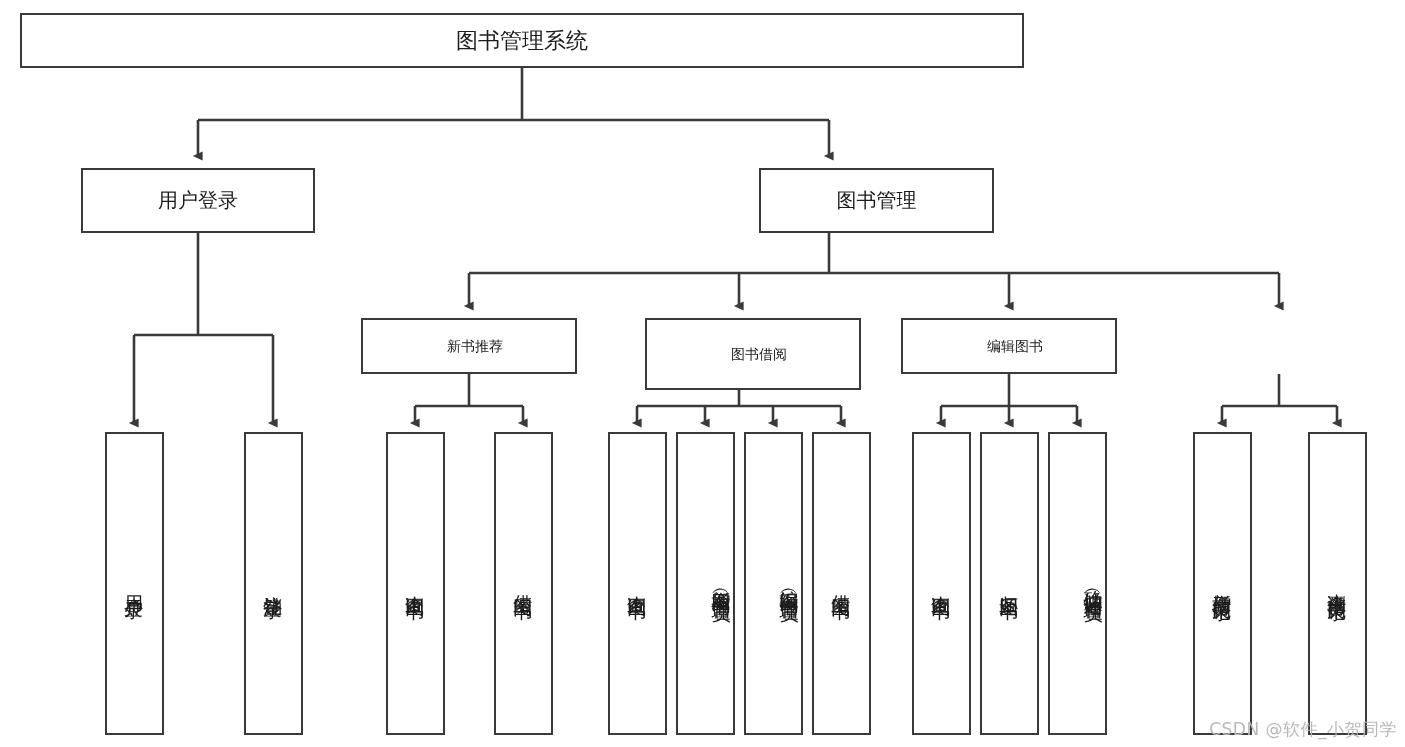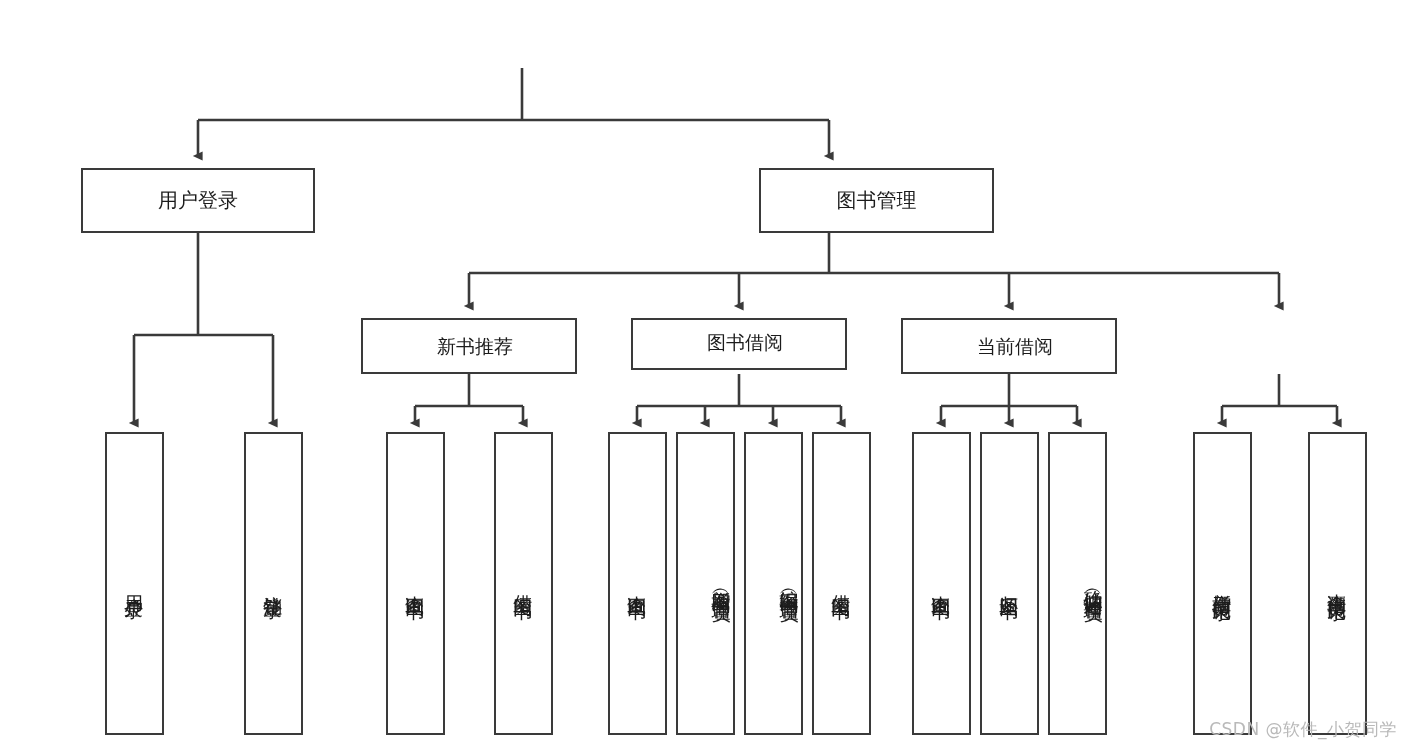--- a/index.html
+++ b/index.html
@@ -34,21 +34,21 @@
     padding-bottom:6px;
     align-items:flex-start;
     justify-content:center;
     letter-spacing:2px;
   }
   .node.v.mid{
     align-items:center;
   }
   #n-root{font-size:22px;}
   .lvl2{font-size:20px;}
-  .lvl3{font-size:19px;padding-left:12px;}
+  .lvl3{font-size:14px;padding-left:12px;}
   .leaf{font-size:19px;}
   #watermark{
     position:absolute;
     right:8px;
     bottom:6px;
     font-size:17px;
     color:#b9b9b9;
     letter-spacing:0.5px;
     white-space:nowrap;
   }
@@ -101,27 +101,28 @@
       <path d="M1009,406 L1009,423" marker-end="url(#arrow)"></path>
       <path d="M1077,406 L1077,423" marker-end="url(#arrow)"></path>
 
       <path d="M1279,374 L1279,406"></path>
       <path d="M1222,406 L1337,406"></path>
       <path d="M1222,406 L1222,423" marker-end="url(#arrow)"></path>
       <path d="M1337,406 L1337,423" marker-end="url(#arrow)"></path>
     </g>
   </svg>
 
+  <div class="node h" id="n-root" style="left:20px;top:13px;width:1004px;height:55px;">图书管理系统</div>
 
   <div class="node h lvl2" style="left:81px;top:168px;width:234px;height:65px;">用户登录</div>
   <div class="node h lvl2" style="left:711px;top:168px;width:235px;height:65px;margin-left:48px;">图书管理</div>
 
   <div class="node h lvl3" style="left:361px;top:318px;width:216px;height:56px;">新书推荐</div>
-  <div class="node h lvl3" style="left:631px;top:318px;width:216px;height:52px;font-family:Liberation Mono, monospace;">图书借阅</div>
-  <div class="node h lvl3" style="left:901px;top:318px;width:216px;height:56px;">当前借阅</div>
+  <div class="node h lvl3" style="left:645px;top:318px;width:216px;height:72px;">图书借阅</div>
+  <div class="node h lvl3" style="left:901px;top:318px;width:216px;height:56px;">编辑图书</div>
 
   <div class="node v leaf mid" style="left:105px;top:432px;width:59px;height:303px;">用户登录</div>
   <div class="node v leaf mid" style="left:244px;top:432px;width:59px;height:303px;">注销登录</div>
 
   <div class="node v leaf mid" style="left:386px;top:432px;width:59px;height:303px;">查询图书</div>
   <div class="node v leaf mid" style="left:494px;top:432px;width:59px;height:303px;">借阅图书</div>
 
   <div class="node v leaf mid" style="left:608px;top:432px;width:59px;height:303px;">查询图书</div>
   <div class="node v leaf" style="left:676px;top:432px;width:59px;height:303px;">新增图书（管理员）</div>
   <div class="node v leaf" style="left:744px;top:432px;width:59px;height:303px;">编辑图书（管理员）</div>

